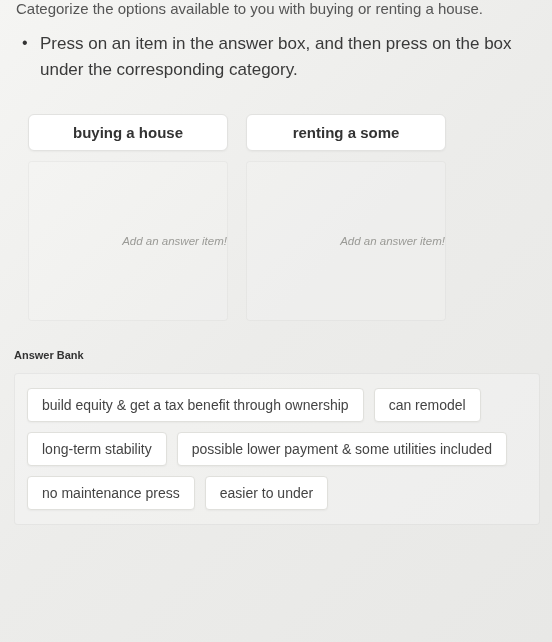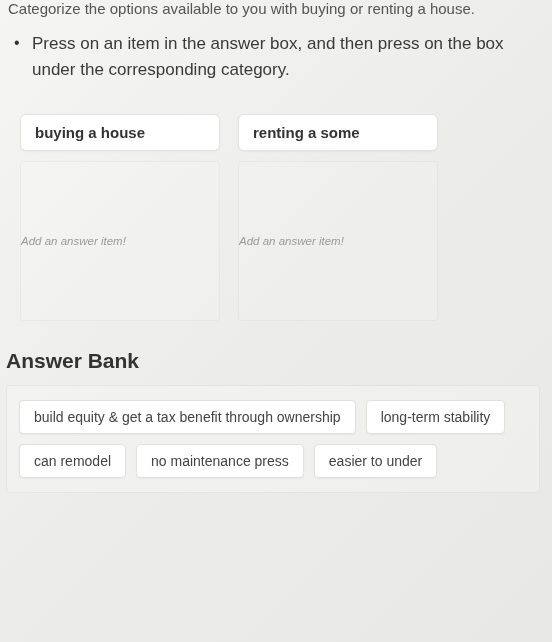--- a/index.html
+++ b/index.html
@@ -6,21 +6,21 @@
   body {
     font-family: -apple-system, BlinkMacSystemFont, "Segoe UI", Arial, sans-serif;
     background: linear-gradient(135deg, #f5f5f3 0%, #ececea 50%, #e8e8e6 100%);
     width: 552px;
     height: 642px;
     overflow: hidden;
     color: #3a3a3a;
     padding: 0;
   }
   .page {
-    padding: 0 12px 0 6px;
+    padding: 0 12px 0 14px;
   }
   .intro-line {
     font-size: 15px;
     color: #555;
     margin-bottom: 14px;
     padding-left: 2px;
   }
   .instructions {
     list-style: none;
     margin: 0 0 30px 0;
@@ -51,40 +51,41 @@
     width: 200px;
   }
   .cat-header {
     background: #ffffff;
     border: 1px solid #e2e2e0;
     border-radius: 6px;
     padding: 9px 14px;
     font-size: 15px;
     font-weight: 700;
     color: #333;
+    text-align: center;
     box-shadow: 0 1px 2px rgba(0,0,0,0.04);
   }
   .cat-drop {
     margin-top: 10px;
     width: 100%;
     height: 160px;
     background: rgba(255,255,255,0.15);
     border: 1px solid rgba(0,0,0,0.04);
     border-radius: 4px;
     display: flex;
     align-items: center;
-    justify-content: flex-start;
+    justify-content: flex-end;
   }
   .cat-placeholder {
     font-size: 11.5px;
     font-style: italic;
     color: #9a9a96;
   }
   .bank-title {
-    font-size: 21px;
+    font-size: 11px;
     font-weight: 600;
     color: #333;
     margin: 20px 0 12px 0;
   }
   .bank-box {
     background: rgba(255,255,255,0.25);
     border: 1px solid rgba(0,0,0,0.05);
     border-radius: 4px;
     padding: 14px 12px;
     display: flex;
@@ -125,18 +126,19 @@
       <div class="cat-drop">
         <span class="cat-placeholder">Add an answer item!</span>
       </div>
     </div>
   </div>
 
   <div class="bank-title">Answer Bank</div>
 
   <div class="bank-box">
     <div class="chip">build equity &amp; get a tax benefit through ownership</div>
+    <div class="chip">can remodel</div>
     <div class="chip">long-term stability</div>
-    <div class="chip">can remodel</div>
+    <div class="chip">possible lower payment &amp; some utilities included</div>
     <div class="chip">no maintenance press</div>
     <div class="chip">easier to under</div>
   </div>
 </div>
 
 </body></html>

